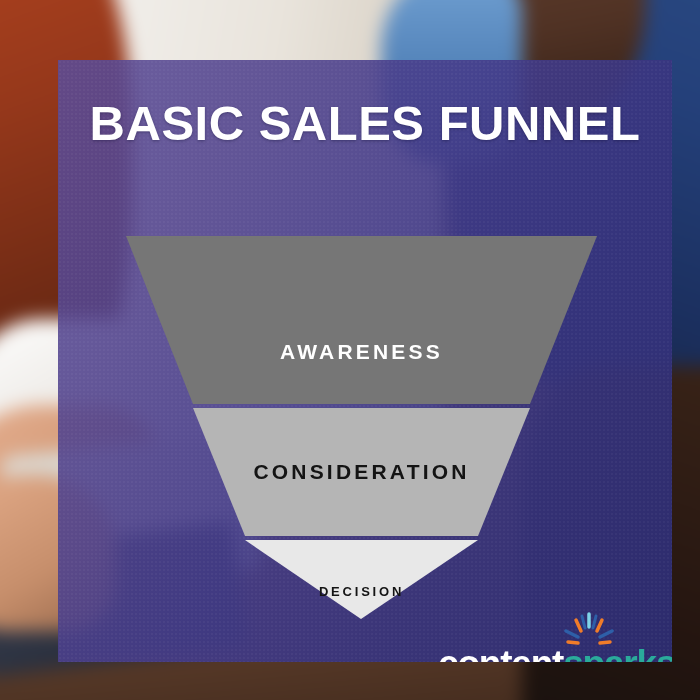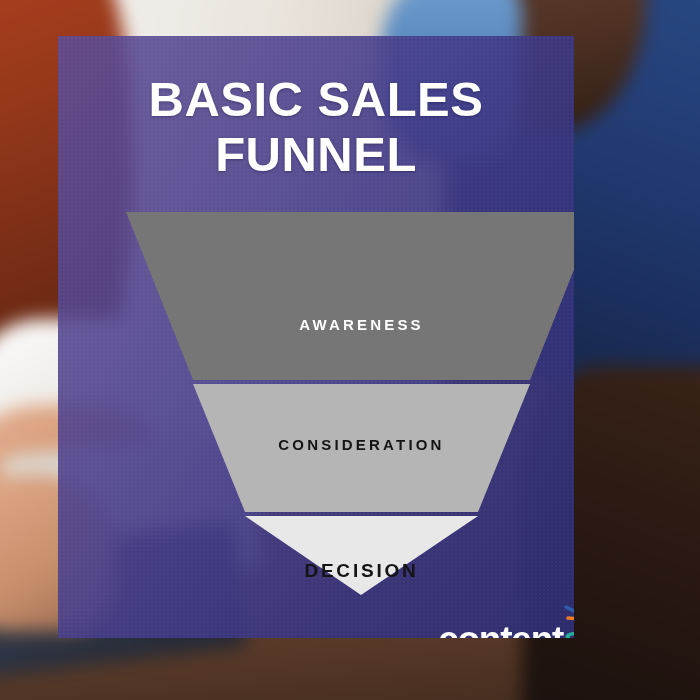--- a/index.html
+++ b/index.html
@@ -119,22 +119,22 @@
     left: 0%; top: 66%;
     width: 20%; height: 20%;
     background: linear-gradient(150deg,#e3ab89 0%, #c68e6b 60%, #96674a 100%);
     border-radius: 40% 50% 30% 30%;
   }
 
   
   .panel {
     position: absolute;
     left: 58px;
-    top: 36px;
-    width: 516px;
+    top: 60px;
+    width: 614px;
     height: 602px;
     overflow: hidden;
     background:
       linear-gradient(118deg,
         rgba(92, 76, 150, 0.88) 0%,
         rgba(82, 68, 142, 0.89) 22%,
         rgba(68, 60, 138, 0.90) 46%,
         rgba(55, 52, 126, 0.92) 70%,
         rgba(45, 45, 116, 0.93) 100%);
   }
@@ -176,28 +176,28 @@
   }
   .funnel svg { display: block; }
 
   .seg-label {
     position: absolute;
     left: 0;
     right: 0;
     text-align: center;
     font-family: "Liberation Sans", sans-serif;
     font-weight: bold;
-    font-size: 15px;
+    font-size: 21px;
     letter-spacing: 3.2px;
     text-transform: uppercase;
     white-space: nowrap;
   }
   .seg-label.awareness    { top: 104px; color: #ffffff; }
   .seg-label.consideration{ top: 224px; color: #141414; }
-  .seg-label.decision     { top: 348px; color: #141414; font-size: 19px; letter-spacing: 2.8px; }
+  .seg-label.decision     { top: 348px; color: #141414; font-size: 13px; letter-spacing: 2.8px; }
 
   
   .logo {
     position: absolute;
     left: 380px;
     top: 552px;
     width: 190px;
     height: 72px;
   }
   .logo-word {

